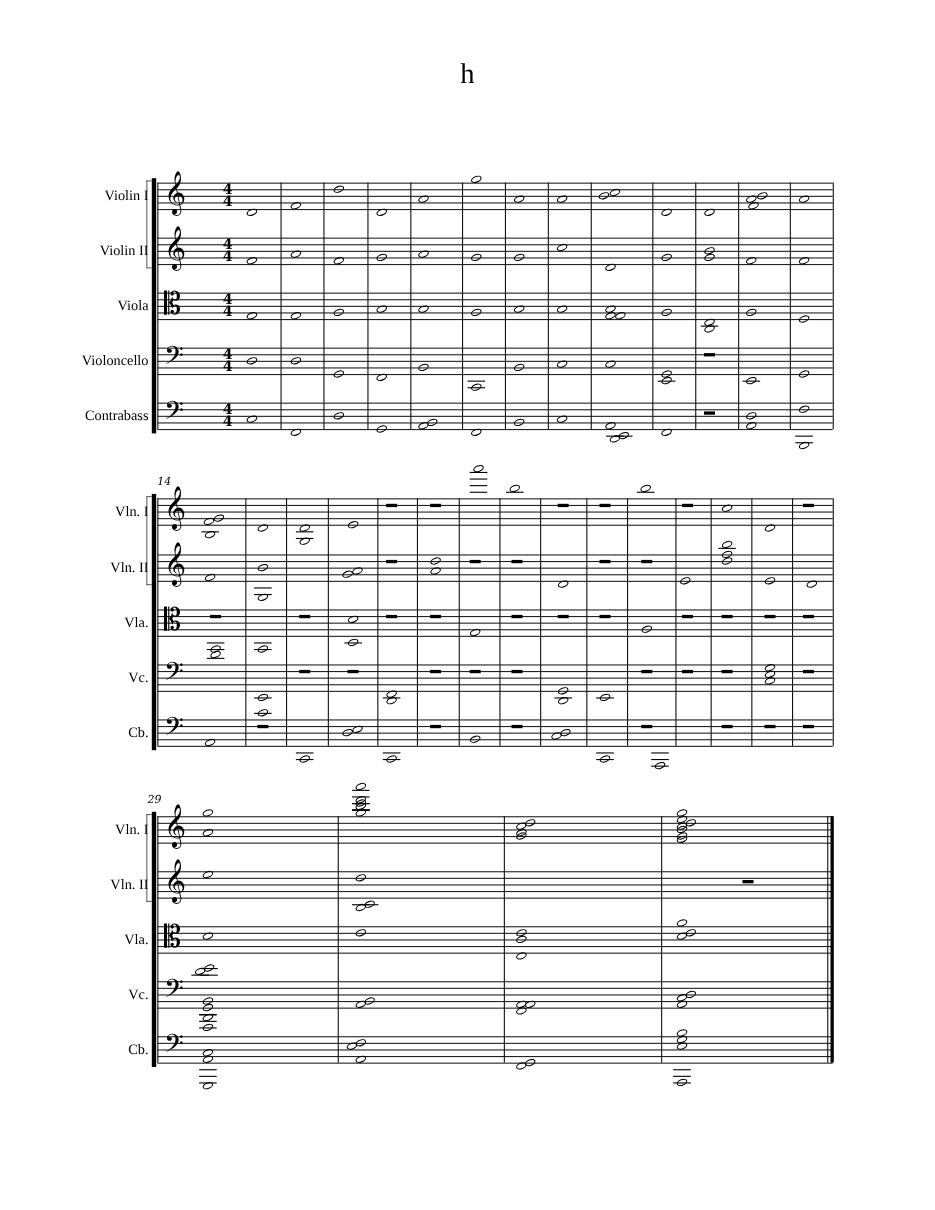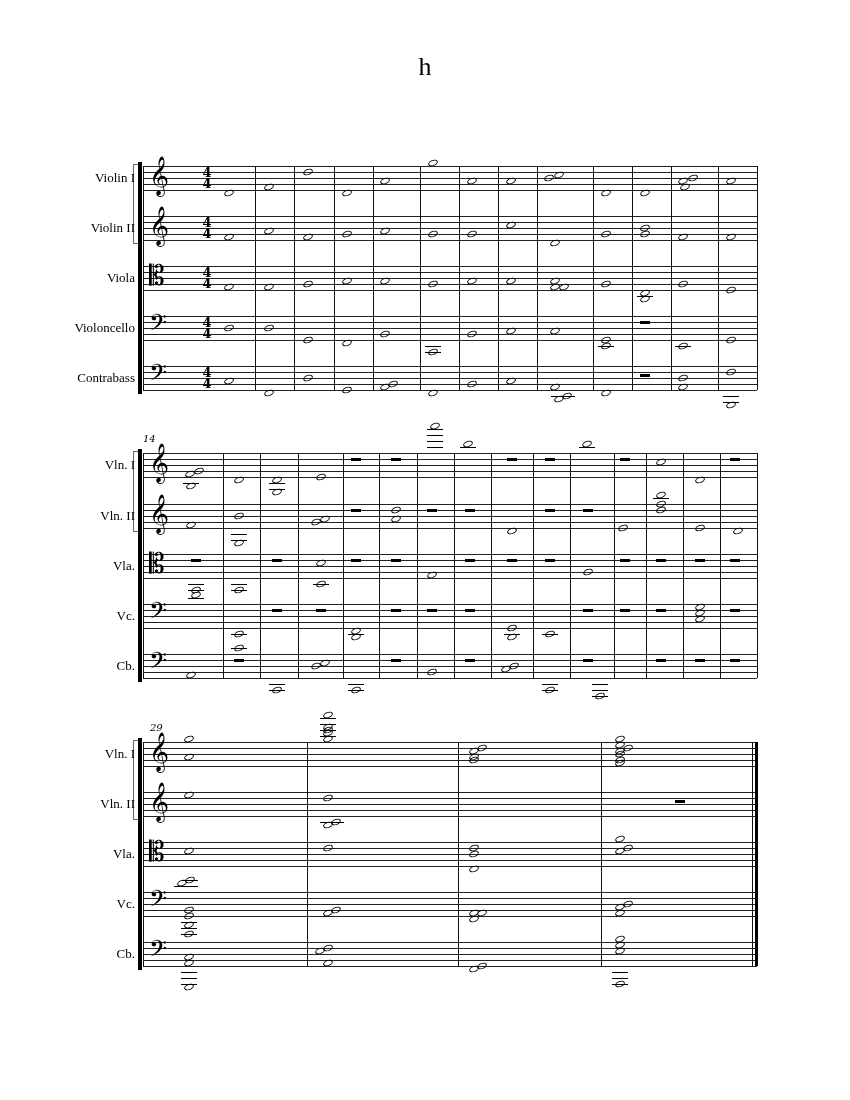--- a/index.html
+++ b/index.html
@@ -344,21 +344,21 @@
     <div class="barline" style="left: 533px; top: 453px; height: 225px;"></div>
     <div class="barline" style="left: 570px; top: 453px; height: 225px;"></div>
     <div class="barline" style="left: 614px; top: 453px; height: 225px;"></div>
     <div class="barline" style="left: 646px; top: 453px; height: 225px;"></div>
     <div class="barline" style="left: 683px; top: 453px; height: 225px;"></div>
     <div class="barline" style="left: 720px; top: 453px; height: 225px;"></div>
     <div class="barline" style="left: 757px; top: 453px; height: 225px;"></div>
     <div class="brace" style="left: 138px; top: 738px; height: 232px;"></div>
     <div class="group-bracket" style="left: 133px; top: 740px; height: 78px;"></div>
     <div class="barline" style="left: 143px; top: 742px; height: 224px;"></div>
-    <div class="measure-num" style="left: 150px; top: 722px;">29</div>
+    <div class="measure-num" style="left: 134px; top: 722px;">29</div>
     <div class="staff-line" style="left: 143px; top: 742px; width: 614px;"></div>
     <div class="staff-line" style="left: 143px; top: 748px; width: 614px;"></div>
     <div class="staff-line" style="left: 143px; top: 754px; width: 614px;"></div>
     <div class="staff-line" style="left: 143px; top: 760px; width: 614px;"></div>
     <div class="staff-line" style="left: 143px; top: 766px; width: 614px;"></div>
     <div class="inst" style="left: -25px; top: 746px;">Vln. I</div>
     <div class="clef" style="left: 149px; top: 734px; font-size: 34px;">𝄞</div>
     <div class="note" style="left: 184px; top: 736px;"></div>
     <div class="note" style="left: 184px; top: 754px;"></div>
     <div class="note" style="left: 323px; top: 712px;"></div>

